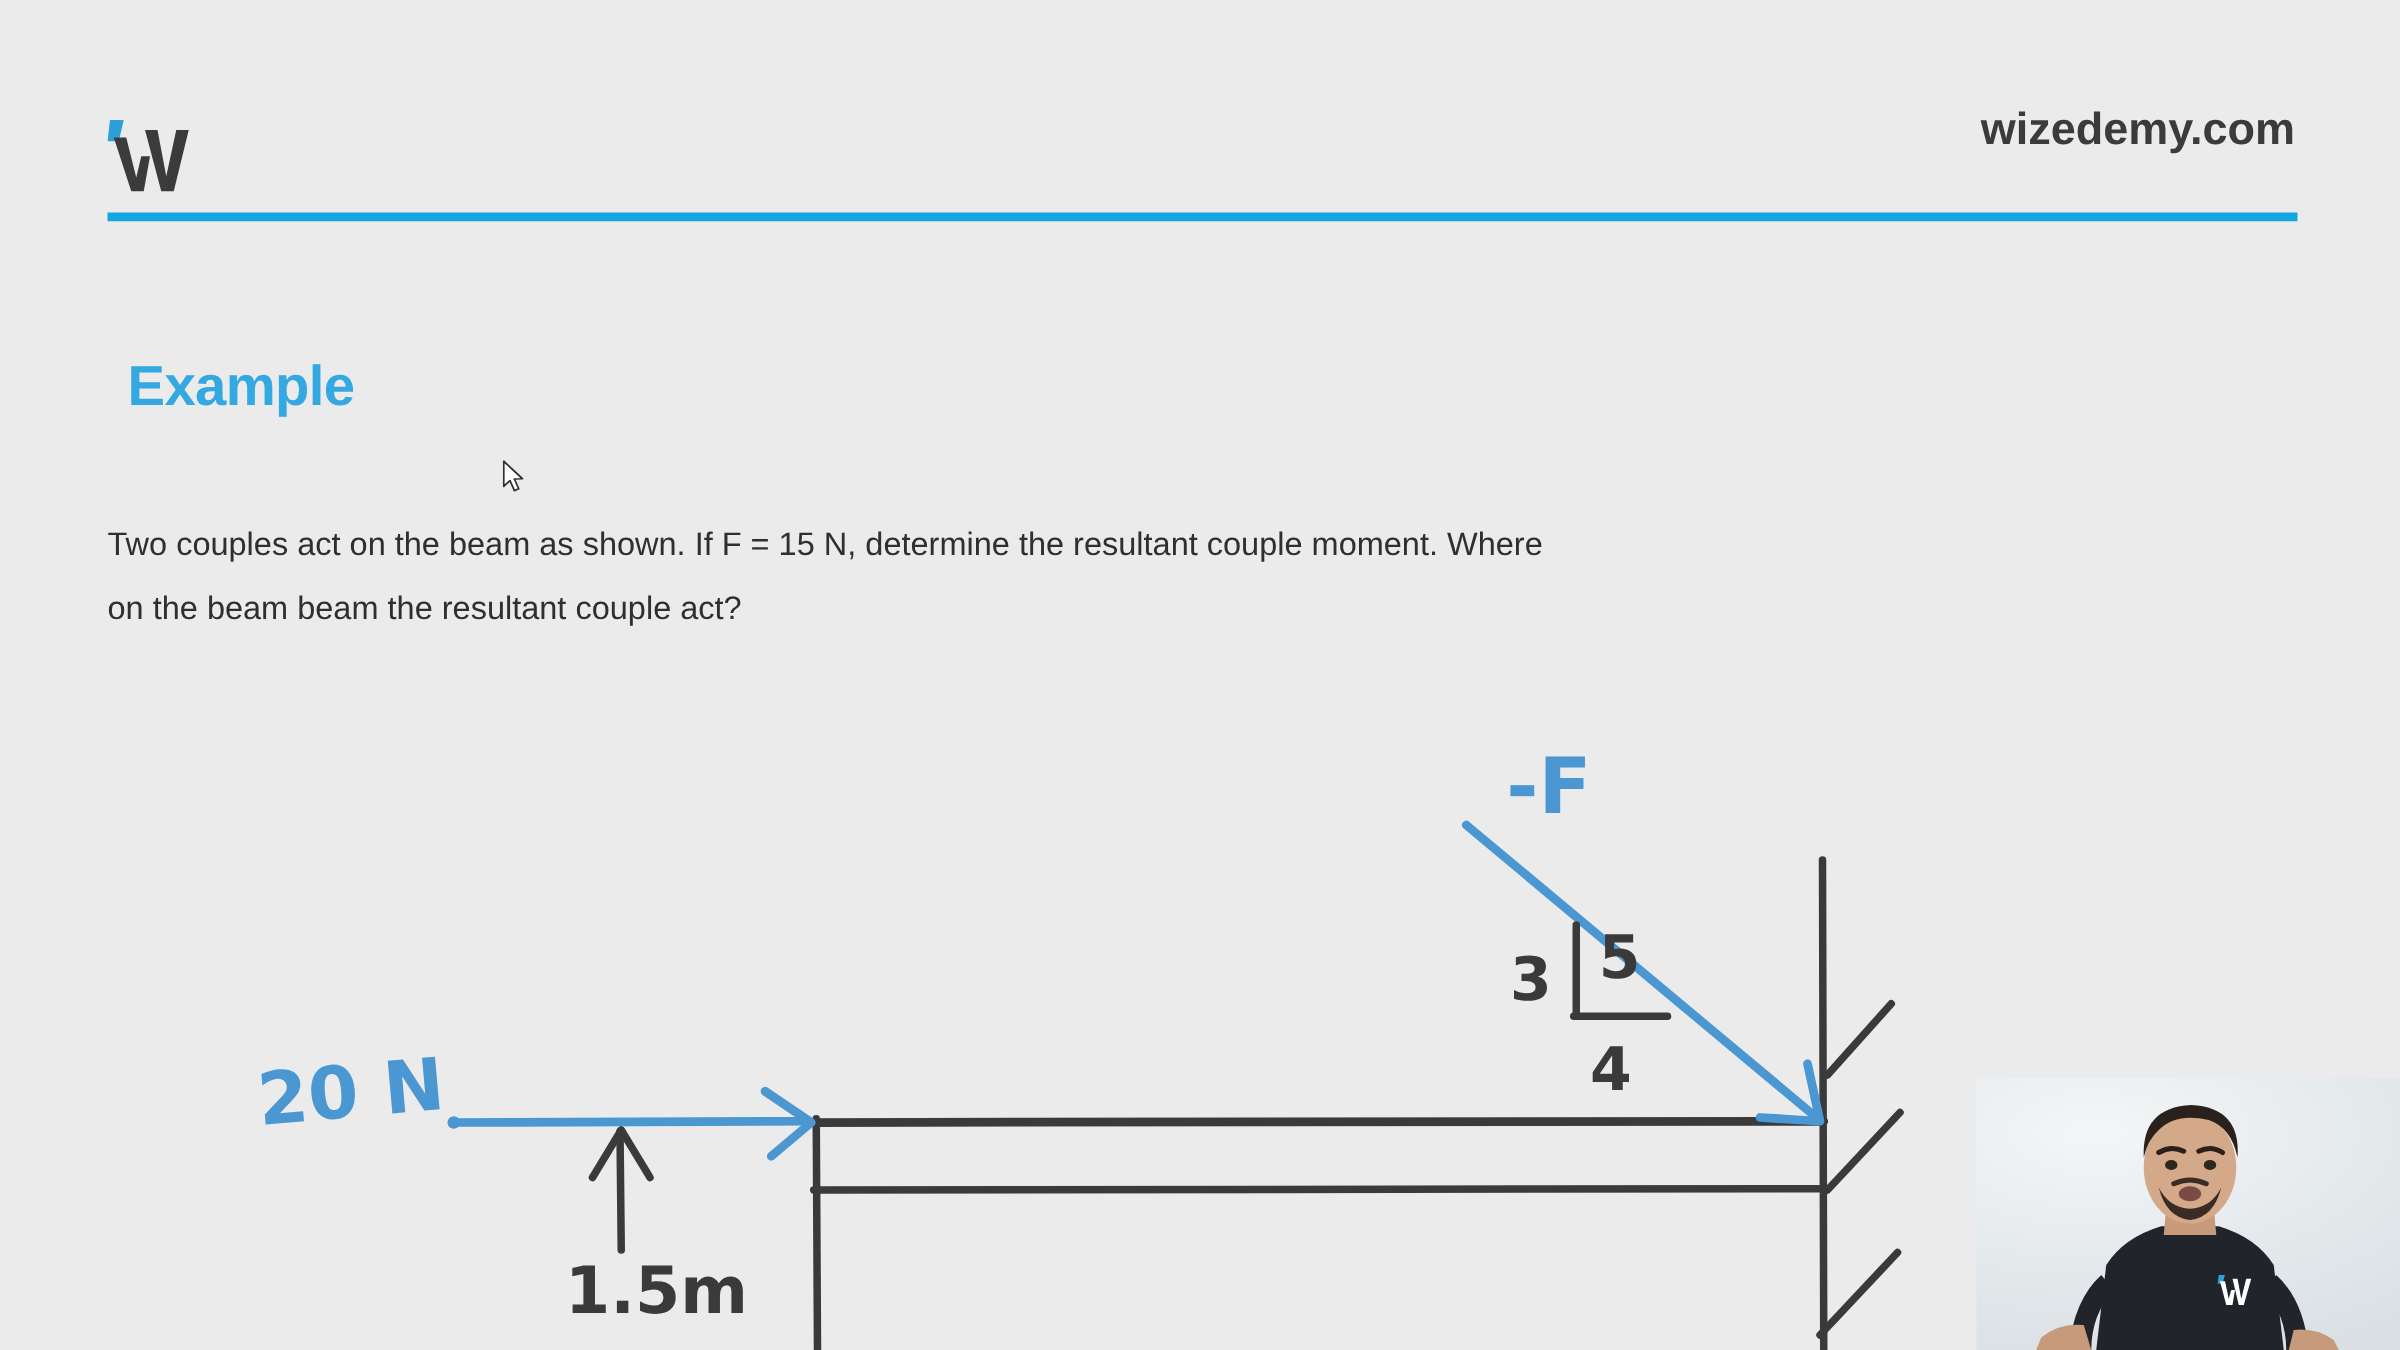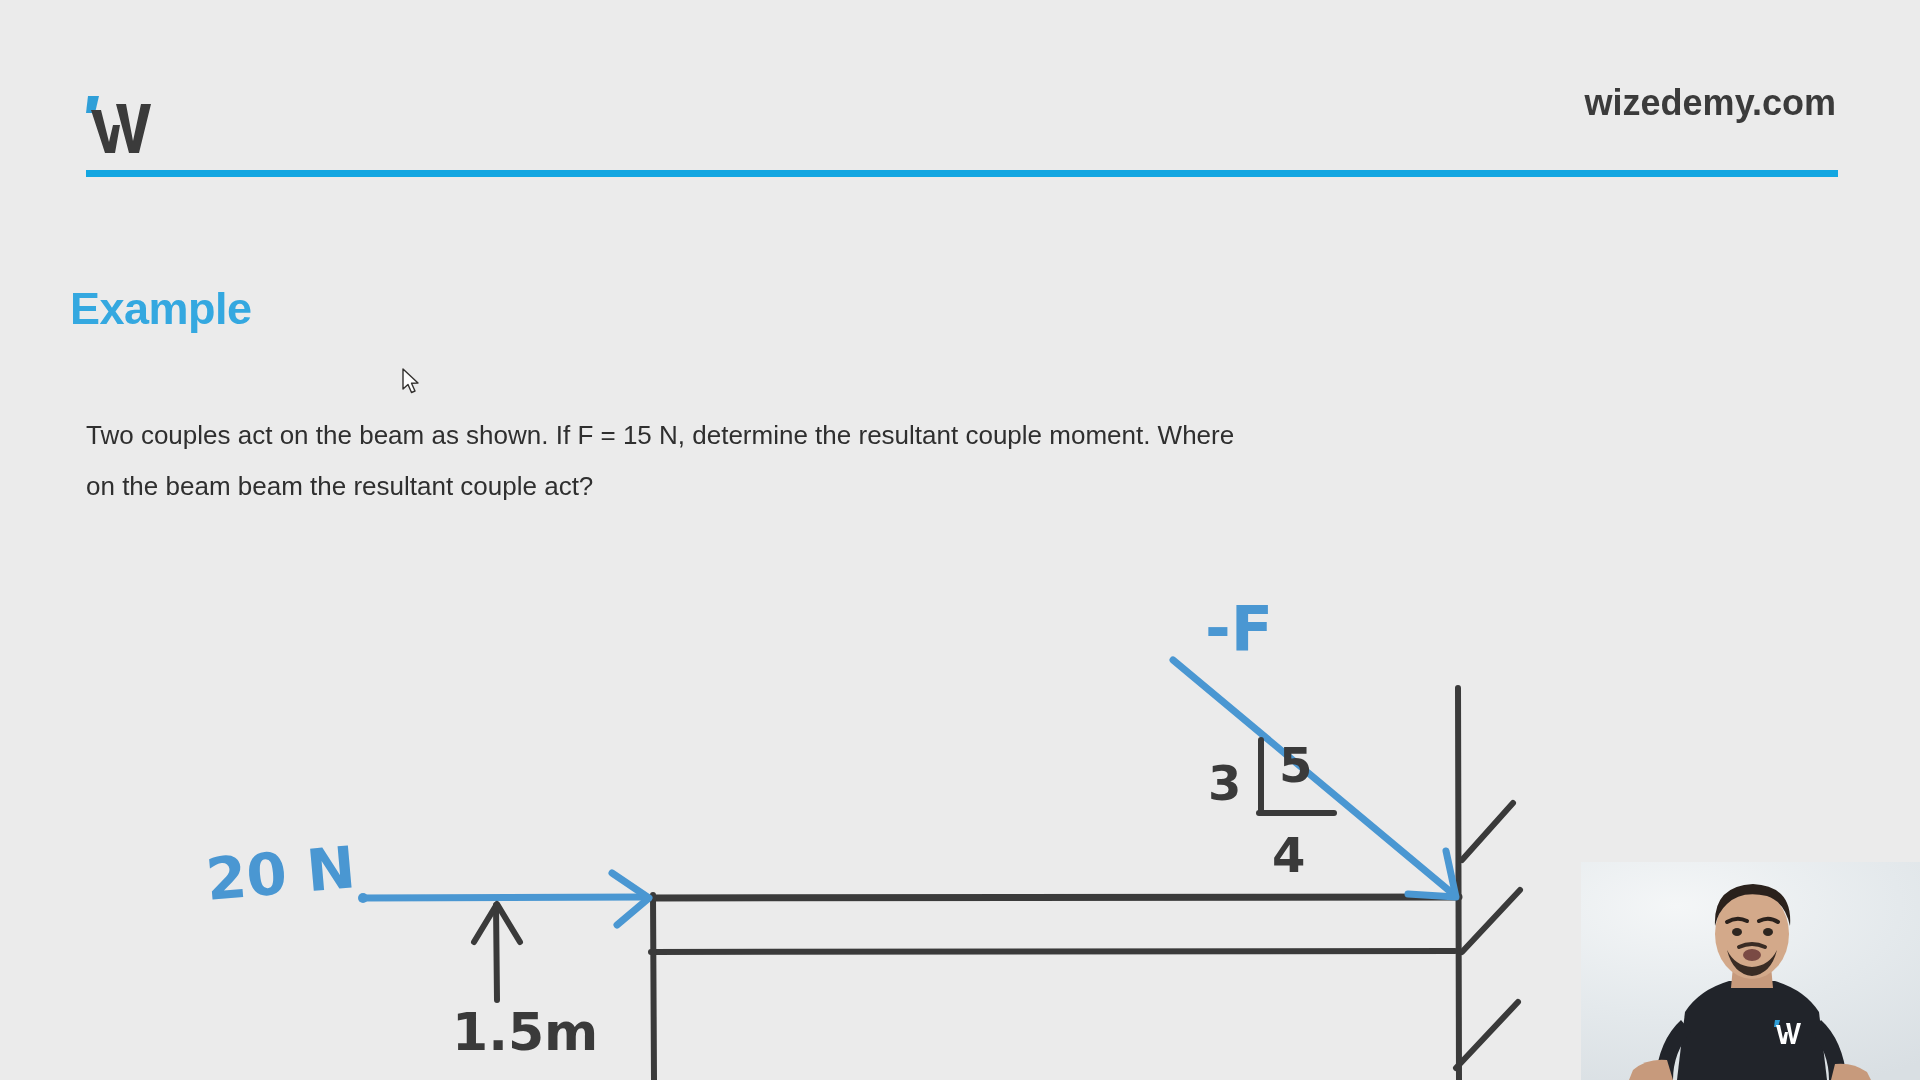--- a/index.html
+++ b/index.html
@@ -53,21 +53,21 @@
     left: 86px;
     top: 170px;
     width: 1752px;
     height: 7px;
     background: #13a6e1;
   }
 
   
   #example-heading {
     position: absolute;
-    left: 70px;
+    left: 102px;
     top: 283px;
     font-size: 45px;
     font-weight: bold;
     color: #34a8e0;
     letter-spacing: -0.5px;
   }
 
   #question-text {
     position: absolute;
     left: 86px;

